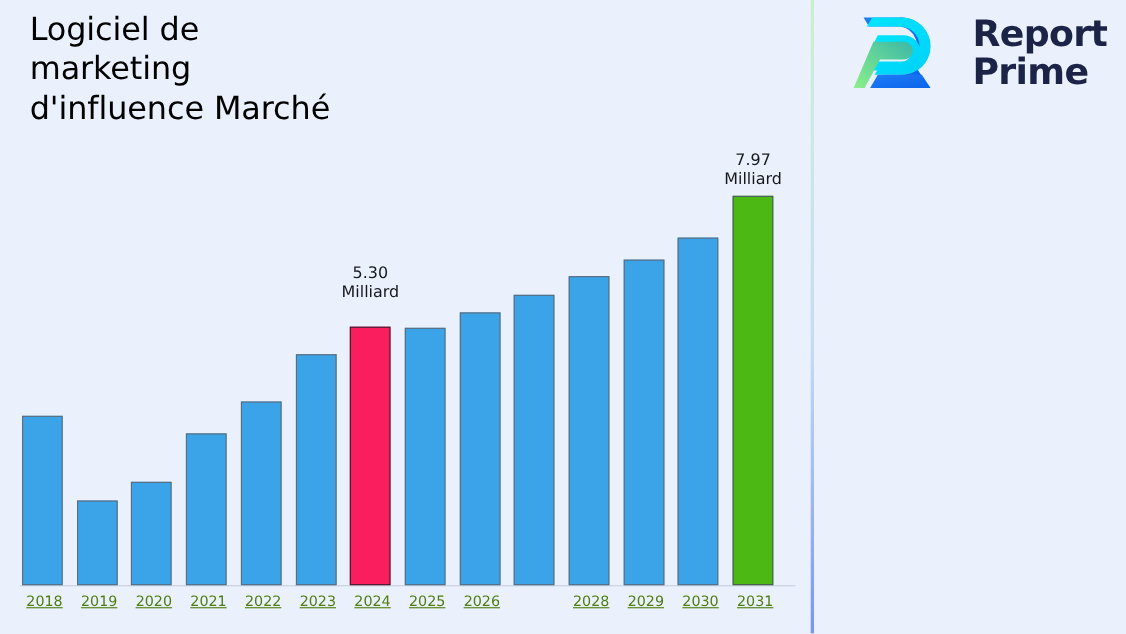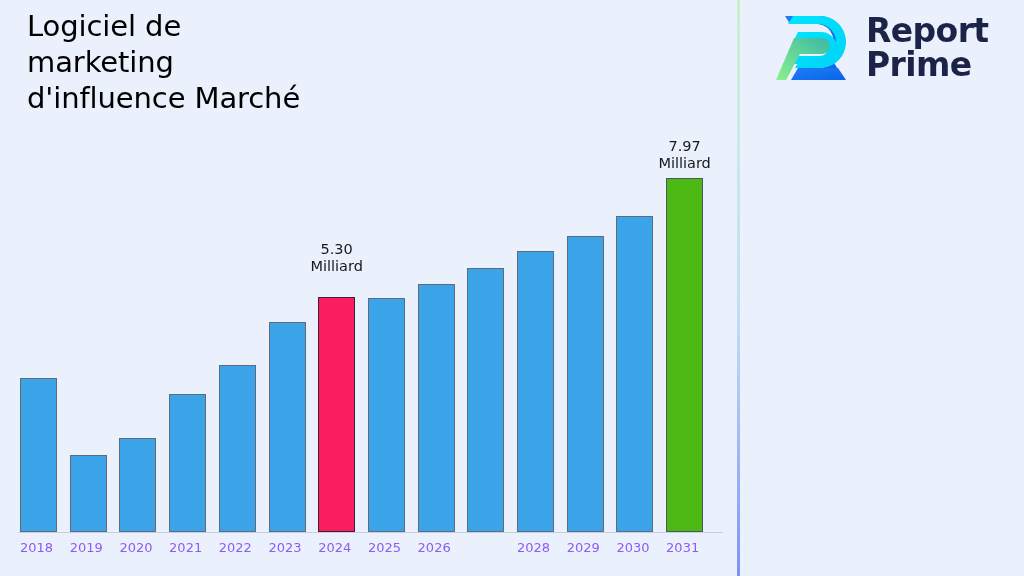--- a/index.html
+++ b/index.html
@@ -90,23 +90,24 @@
     line-height: 17px;
     color: #16181c;
     white-space: pre-line;
     width: 90px;
   }
 
   .tick-label {
     position: absolute;
     top: 540px;
     width: 37px;
-    text-align: left;
+    text-align: right;
     font-size: 13px;
-    color: #8b5cf6;
+    color: #4d7c0f;
+    text-decoration: underline;
   }
 
   
   #divider {
     position: absolute;
     left: 737px;
     top: 0;
     width: 3px;
     height: 576px;
     background: linear-gradient(to bottom, #c9f0cc 0%, #cbe9e6 22%, #c4dcf2 55%, #8ea8f7 88%, #7b93f2 100%);
@@ -120,21 +121,21 @@
     width: 284px;
     height: 576px;
   }
 
   #logo-block {
     position: absolute;
     left: 34px;
     top: 10px;
     display: flex;
     align-items: center;
-    gap: 14px;
+    gap: 32px;
   }
 
   #logo-mark {
     width: 78px;
     height: 76px;
     flex: 0 0 78px;
   }
 
   #logo-text {
     font-size: 33px;

